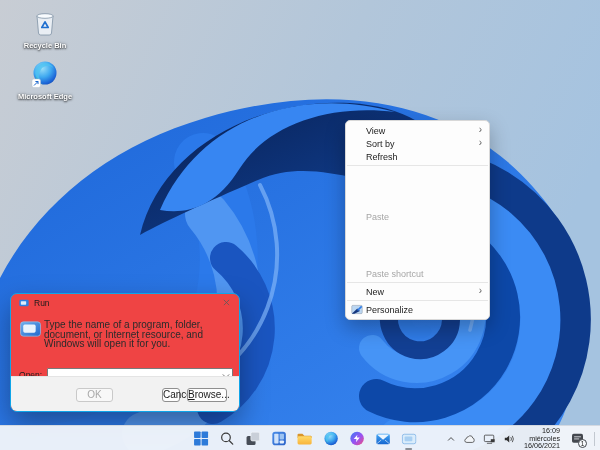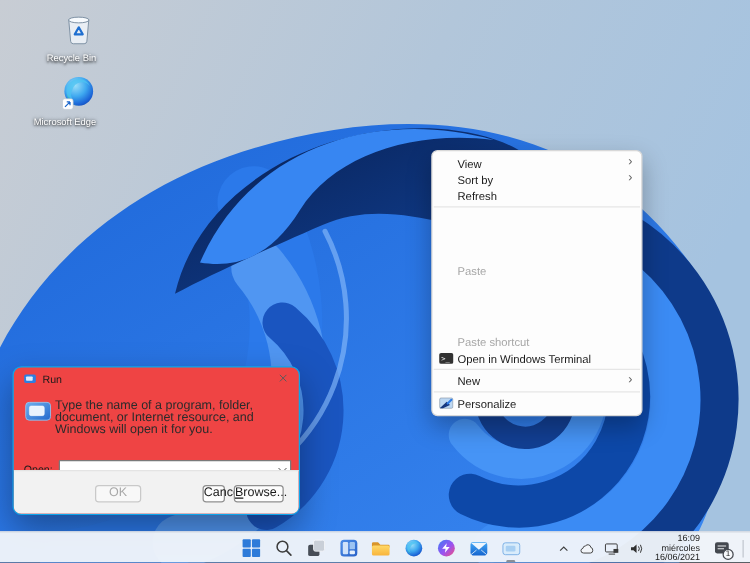--- a/index.html
+++ b/index.html
@@ -8,32 +8,32 @@
     position:relative;width:600px;height:450px;overflow:hidden;
     font-family:"Liberation Sans","DejaVu Sans",sans-serif;
     -webkit-font-smoothing:antialiased;
   }
   svg{display:block;}
 
   
   #wallpaper{position:absolute;inset:0;}
 
   
-  .desktop-icon{position:absolute;width:64px;text-align:right;cursor:default;}
+  .desktop-icon{position:absolute;width:64px;text-align:center;cursor:default;font-weight:bold;}
   .desktop-icon .dico{display:inline-block;}
   .desktop-icon .dlabel{
     display:block;margin-top:1px;font-size:7.5px;line-height:8.5px;color:#fff;
     text-shadow:0 1px 2px rgba(0,0,0,.75),0 0 3px rgba(0,0,0,.5);
   }
   #icon-recycle{left:13px;top:7px;}
   #icon-edge{left:13px;top:60px;}
 
   
   #context-menu{
-    position:absolute;left:345px;top:120px;width:169px;
+    position:absolute;left:345px;top:120px;width:145px;
     background:#fdfdfd;border:1px solid #d8d8d8;border-radius:5px;
     box-shadow:0 8px 20px rgba(0,0,0,.28);padding:3px 0;z-index:5;
   }
   .menu-item{
     position:relative;height:13px;display:flex;align-items:center;
     padding:0 8px 0 20px;font-size:9px;color:#1b1b1b;cursor:default;
   }
   .menu-item.disabled{color:#a6a6a6;margin-top:44px;}
   .menu-item .mi-icon{position:absolute;left:5px;top:1px;width:12px;height:11px;}
   .menu-item .mi-chevron{
@@ -210,29 +210,20 @@
     <div class="menu-item">
       <span class="mi-label">Refresh</span>
     </div>
     <div class="menu-sep"></div>
     <div class="menu-item disabled">
       <span class="mi-label">Paste</span>
     </div>
     <div class="menu-item disabled">
       <span class="mi-label">Paste shortcut</span>
     </div>
-    <div class="menu-item">
-      <span class="mi-icon">
-        <svg width="12" height="11" viewBox="0 0 16 14">
-          <rect x="0.5" y="1.5" width="15" height="11.5" rx="2" fill="#323232"></rect>
-          <text x="2.6" y="10.2" font-size="7.5" fill="#fff" font-family="monospace">&gt;_</text>
-        </svg>
-      </span>
-      <span class="mi-label">Open in Windows Terminal</span>
-    </div>
     <div class="menu-sep"></div>
     <div class="menu-item">
       <span class="mi-label">New</span>
       <span class="mi-chevron">›</span>
     </div>
     <div class="menu-sep"></div>
     <div class="menu-item">
       <span class="mi-icon">
         <svg width="12" height="11" viewBox="0 0 16 14">
           <rect x="1" y="1.5" width="14" height="11" rx="1.4" fill="#bcd7f2" stroke="#7d8b9c" stroke-width="0.6"></rect>

